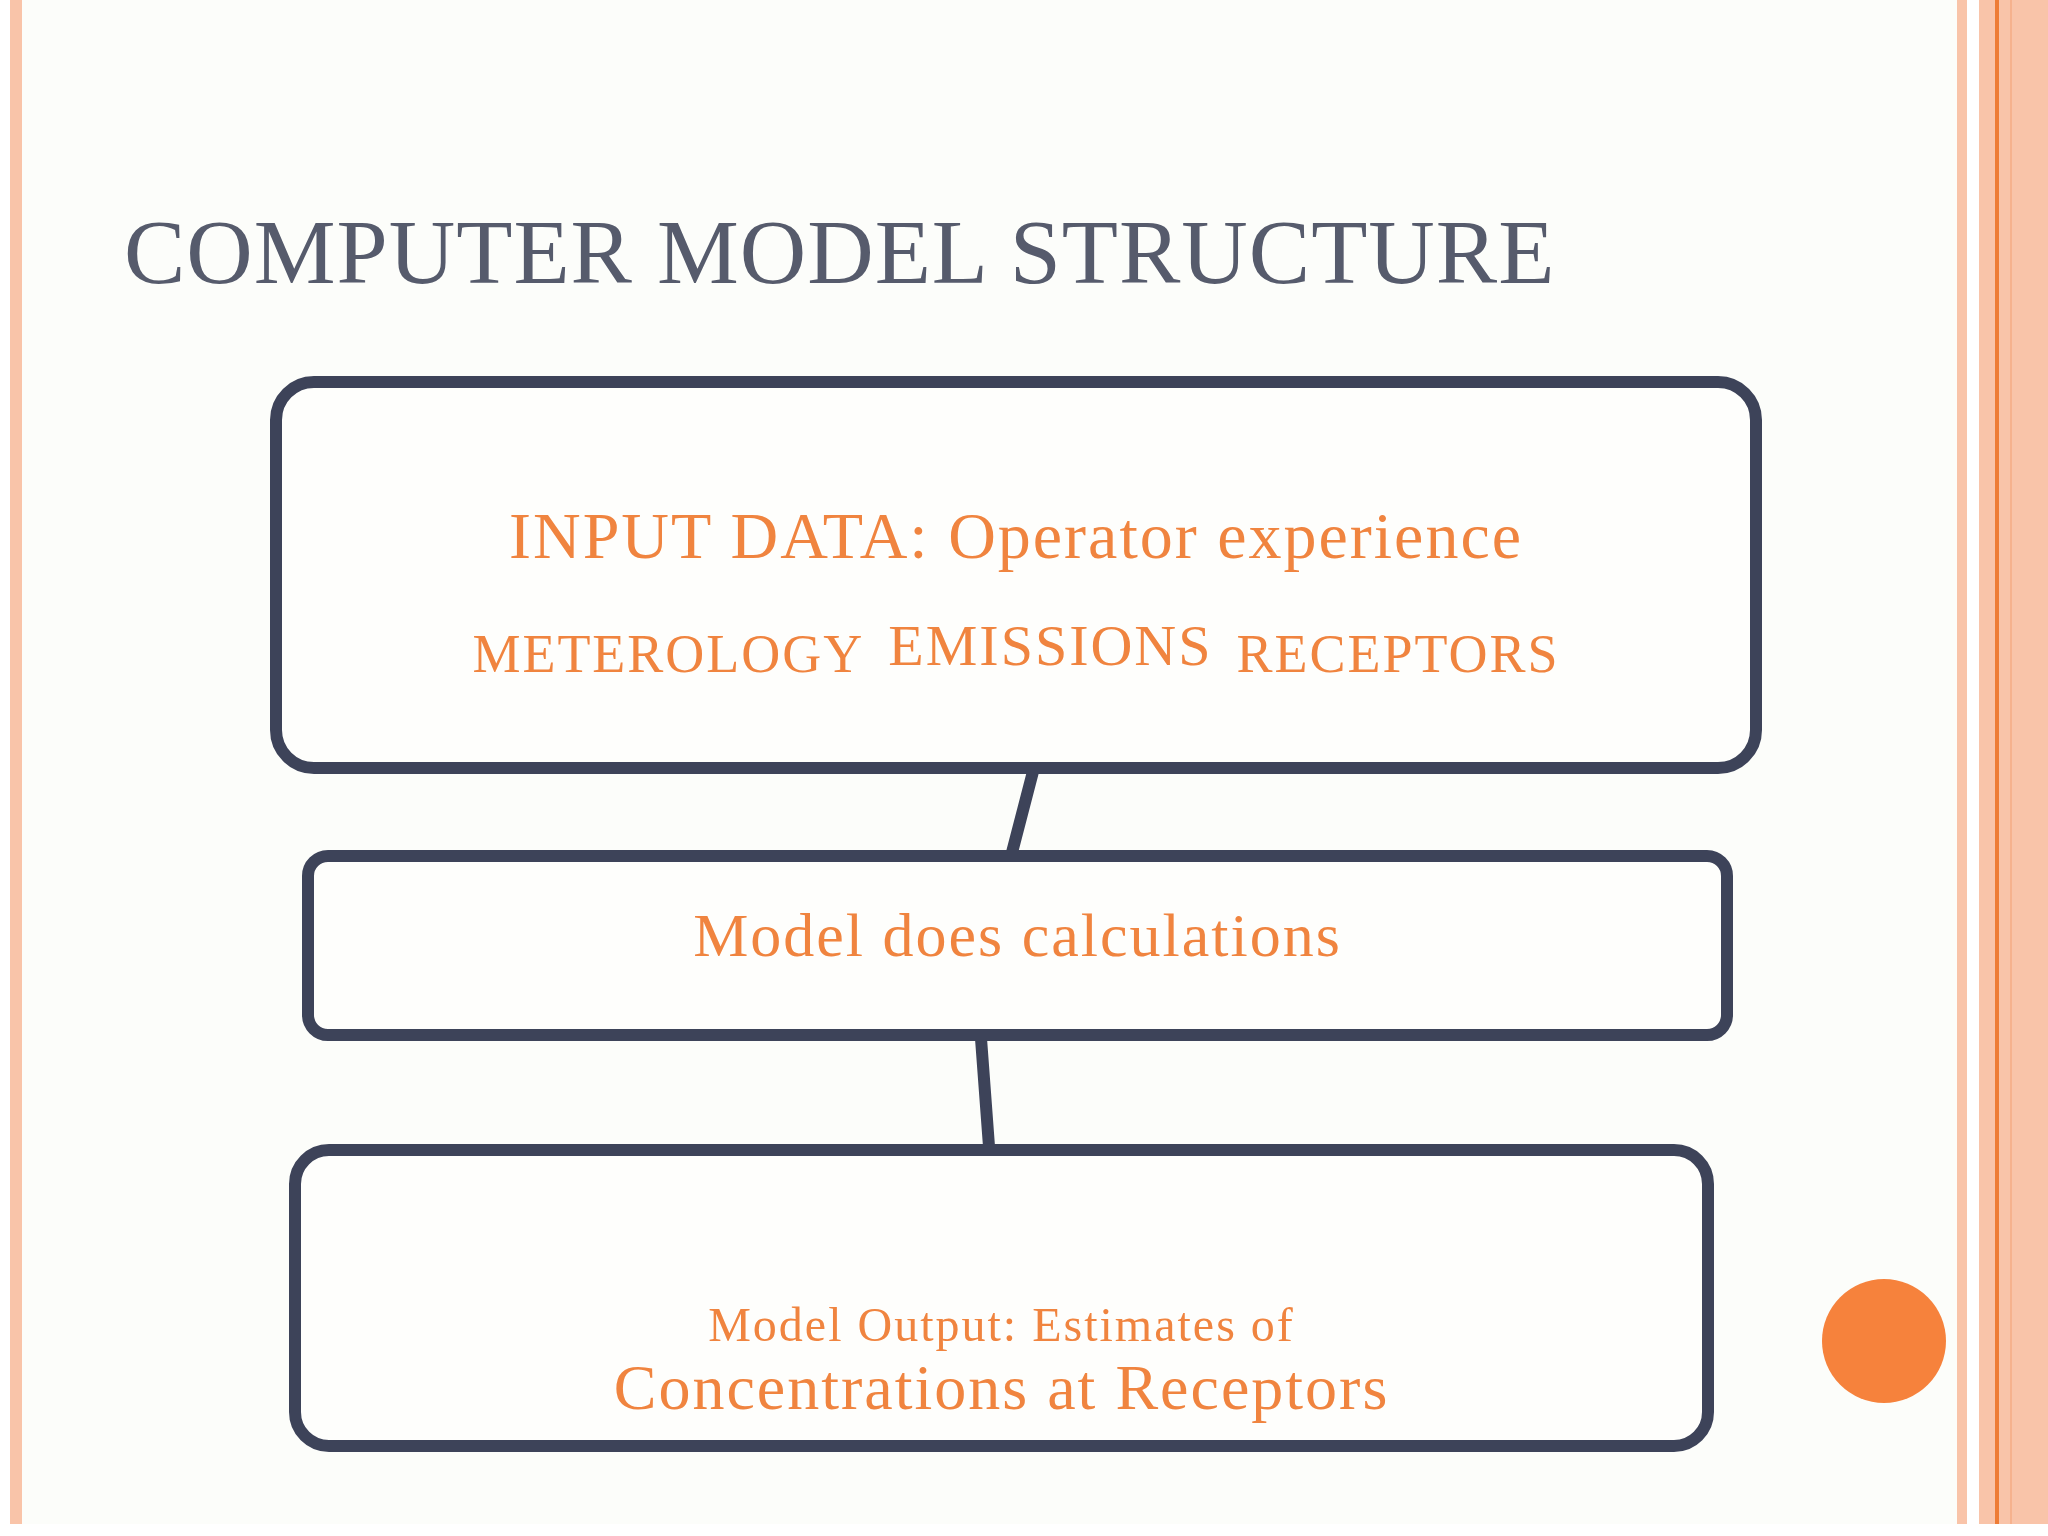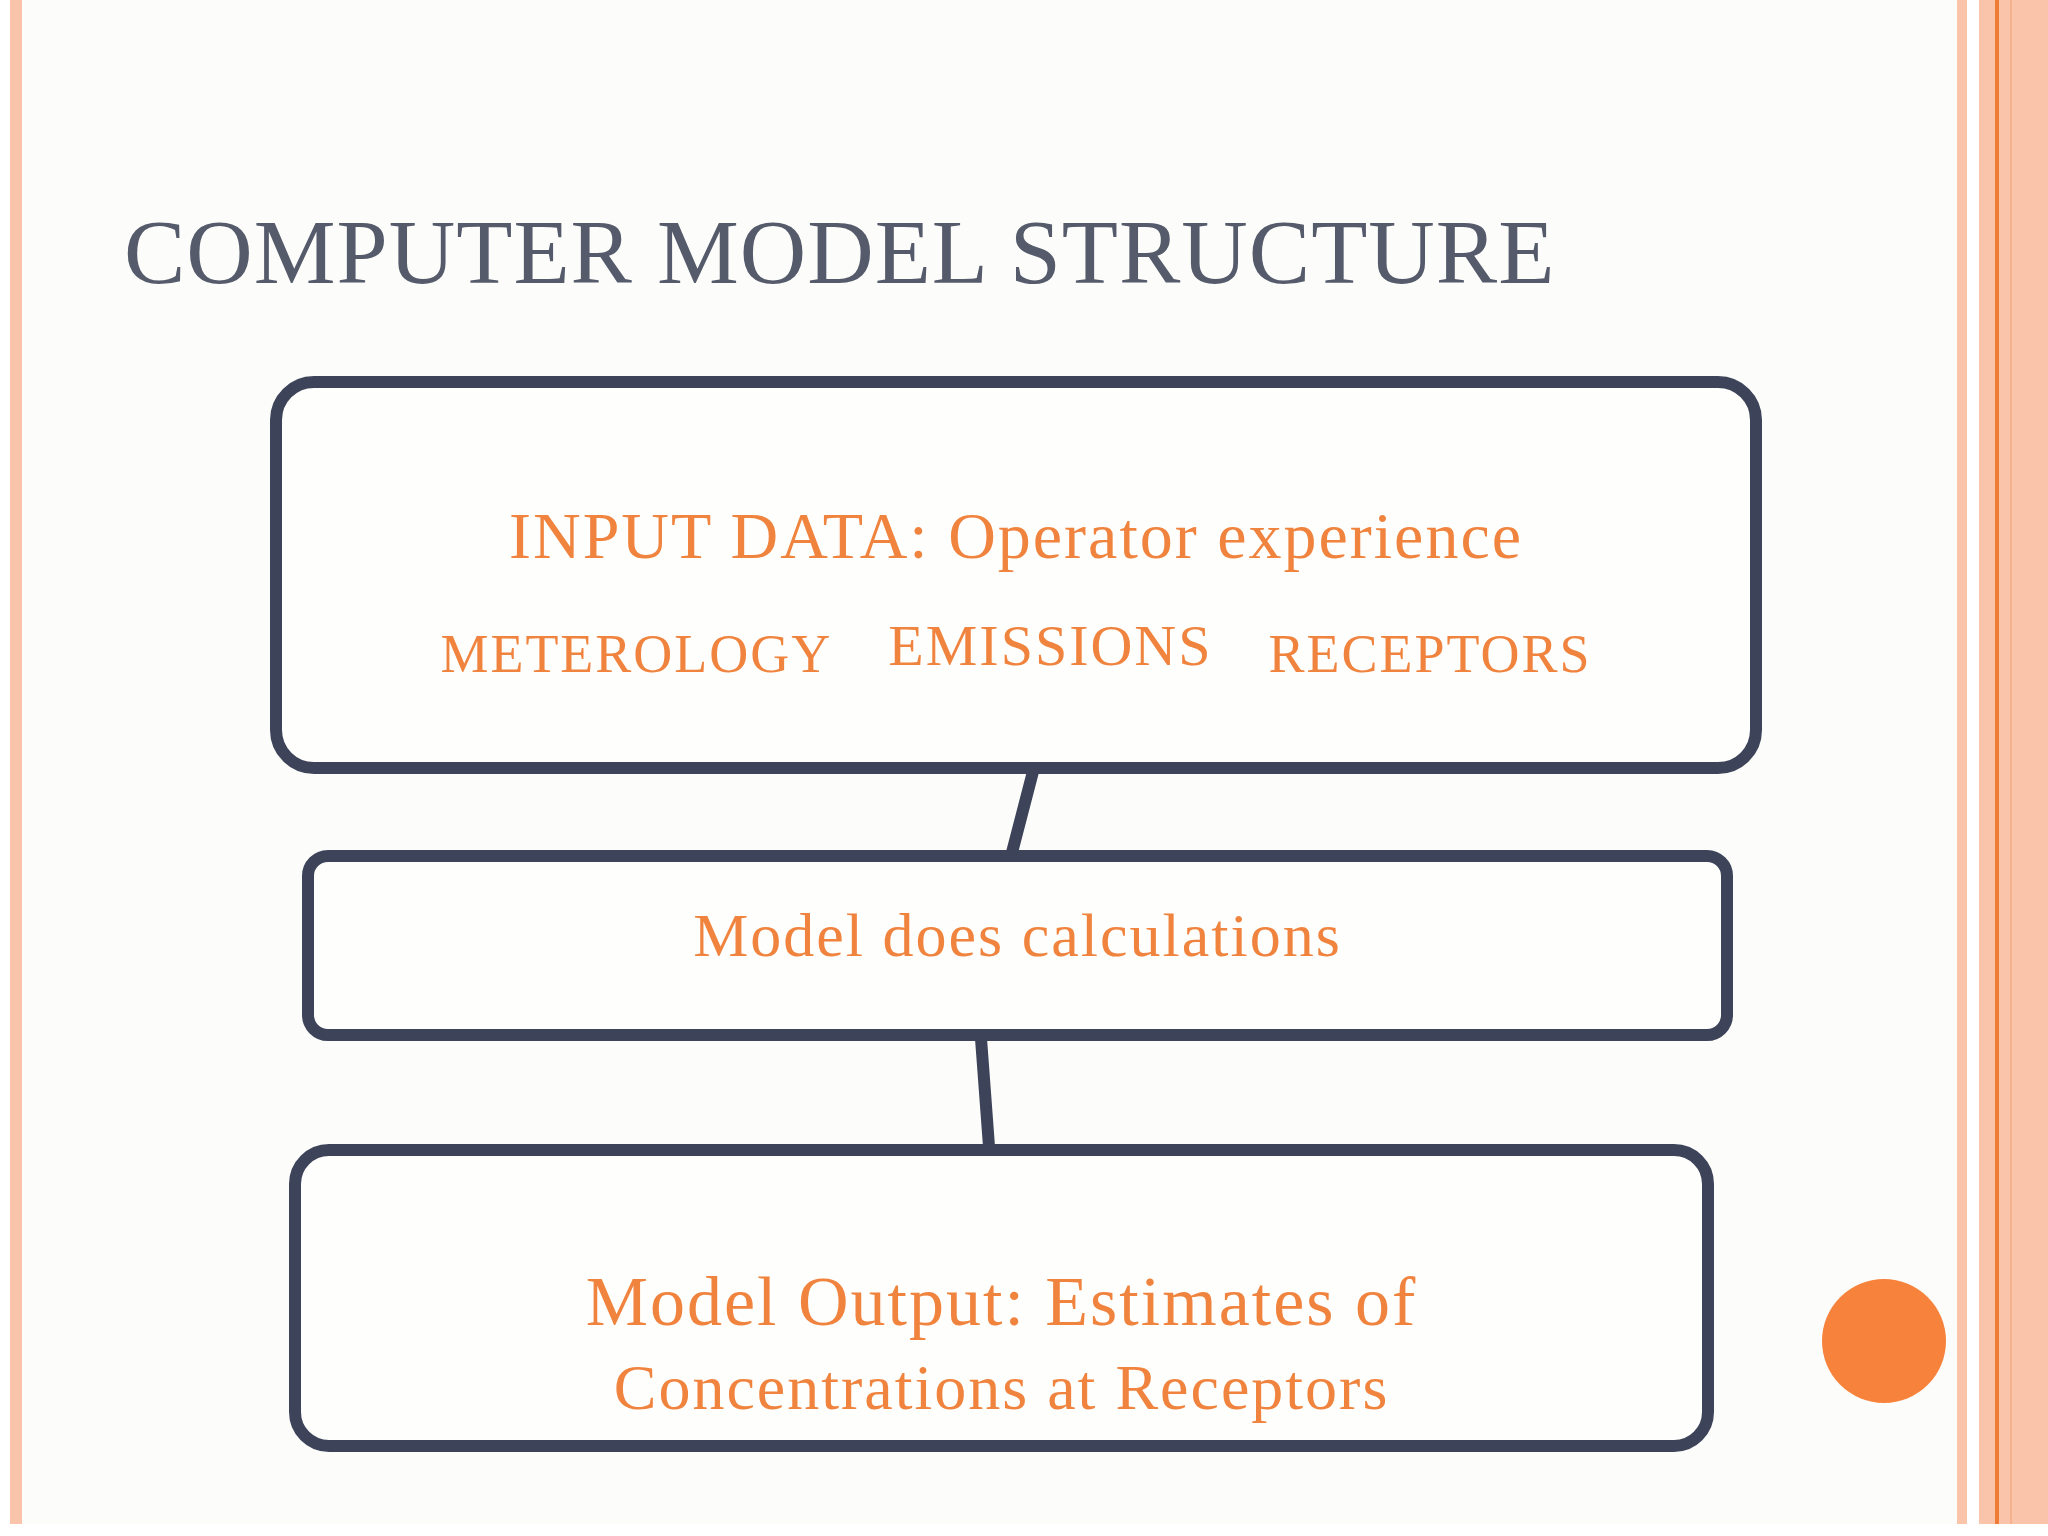--- a/index.html
+++ b/index.html
@@ -54,26 +54,26 @@
     letter-spacing:2px;
     white-space:nowrap;
   }
   .center-line{
     position:absolute;left:0;width:100%;
     text-align:center;transform:translateY(-50%);
   }
   .input-heading{top:148px;font-size:66px;}
   .input-items{
     top:264px;display:flex;justify-content:center;
-    align-items:baseline;gap:56px;transform:translateY(-50%);
+    align-items:baseline;gap:24px;transform:translateY(-50%);
   }
   .input-item{font-size:54px;}
   .input-item.raised{font-size:58px;position:relative;top:-7px;}
   .process-label{top:73px;font-size:62px;}
-  .output-line1{top:146px;font-size:70px;}
+  .output-line1{top:168px;font-size:48px;}
   .output-line2{top:232px;font-size:64px;}
 
   .accent-circle{
     position:absolute;left:1822px;top:1279px;
     width:124px;height:124px;border-radius:50%;
     background:var(--circle-orange);
   }
 </style>
 </head>
 <body>

